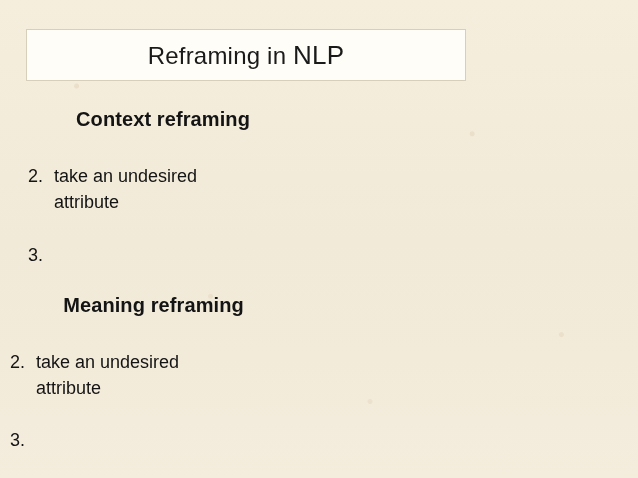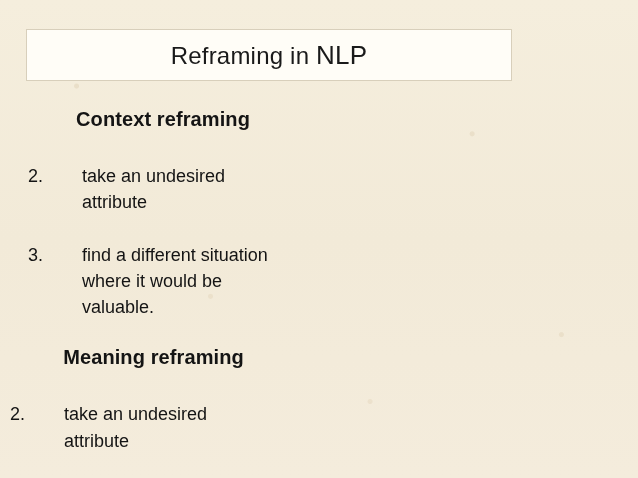--- a/index.html
+++ b/index.html
@@ -23,21 +23,21 @@
       radial-gradient(circle at 74% 28%, rgba(225,211,184,0.5) 0 2px, transparent 3px),
       radial-gradient(circle at 58% 84%, rgba(229,215,190,0.5) 0 2px, transparent 3px),
       radial-gradient(circle at 88% 70%, rgba(226,212,186,0.5) 0 2px, transparent 3px),
       linear-gradient(180deg, #f5eeddff 0%, #f2ead8ff 50%, #f4ecdcff 100%);
     box-sizing: border-box;
   }
   .title-box {
     position: absolute;
     left: 26px;
     top: 29px;
-    width: 486px;
+    width: 440px;
     height: 52px;
     background: #fffdf7;
     border: 1px solid #d8cfbb;
     box-sizing: border-box;
     display: flex;
     align-items: center;
     justify-content: center;
   }
   .title-text {
     font-size: 24px;
@@ -94,21 +94,20 @@
     color: #141414;
     line-height: 1.46;
   }
   .marker {
     width: 26px;
     flex: 0 0 26px;
     text-align: left;
   }
   .item-text {
     flex: 1 1 auto;
-    margin-left: 28px;
   }
   .col-left .item-text { max-width: 196px; }
   .col-right .item-text { max-width: 205px; }
 </style>
 </head>
 <body>
 
 <div class="slide">
 
   <div class="title-box">
@@ -119,21 +118,20 @@
 
     <div class="col col-left">
       <div class="col-head">Context reframing</div>
       <ul class="items">
         <li>
           <span class="marker">2.</span>
           <span class="item-text">take an undesired attribute</span>
         </li>
         <li>
           <span class="marker">3.</span>
-          <span class="item-text">find a different situation where it would be valuable.</span>
         </li>
       </ul>
     </div>
 
     <div class="col col-right">
       <div class="col-head">Meaning reframing</div>
       <ul class="items">
         <li>
           <span class="marker">2.</span>
           <span class="item-text">take an undesired attribute</span>

